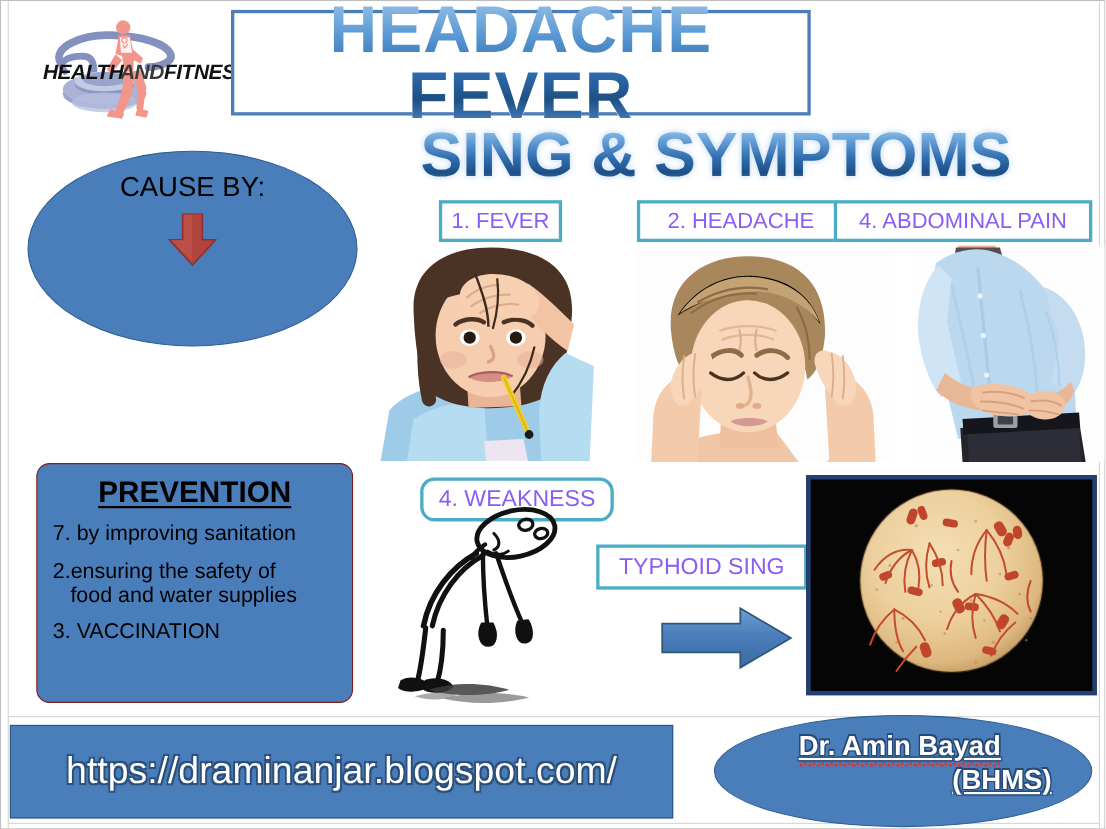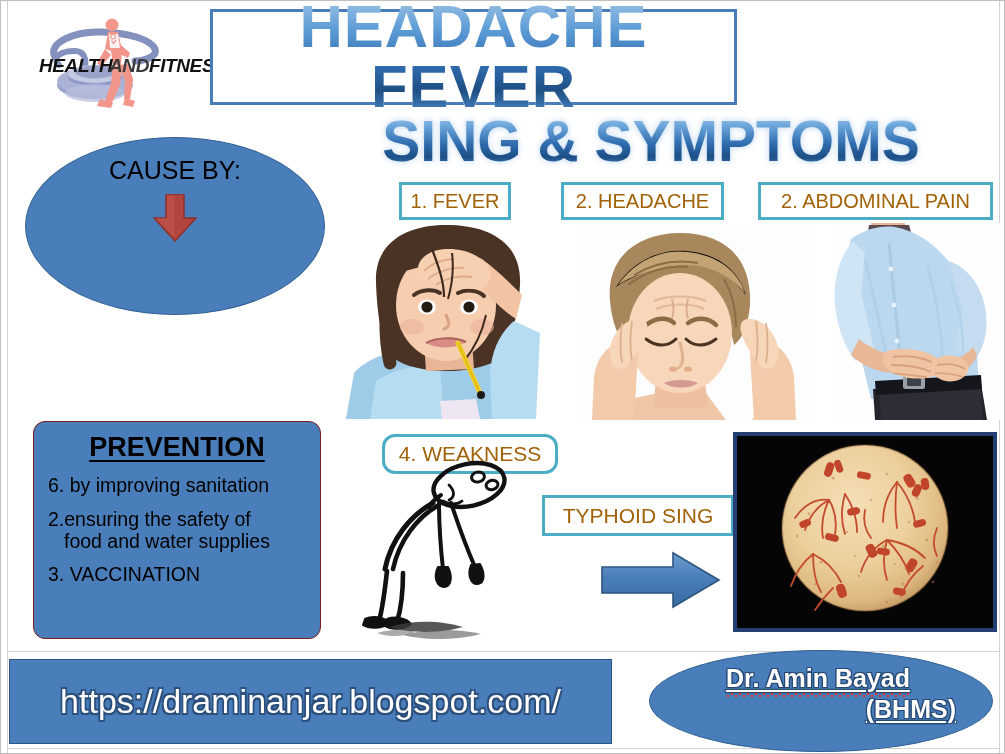--- a/index.html
+++ b/index.html
@@ -131,25 +131,25 @@
   
   .sym-box {
     position: absolute;
     border: 3px solid #4bacc6;
     background: #ffffff;
     box-sizing: border-box;
     display: flex;
     align-items: center;
     justify-content: center;
     font-size: 20px;
-    color: #a16207;
+    color: #8b5cf6;
     white-space: nowrap;
   }
   #sym-box-1 { left: 398px; top: 181px; width: 112px; height: 38px; }
-  #sym-box-2 { left: 560px; top: 181px; width: 163px; height: 38px; }
+  #sym-box-2 { left: 578px; top: 181px; width: 189px; height: 38px; }
   #sym-box-3 { left: 757px; top: 181px; width: 235px; height: 38px; }
   #sym-box-4 { left: 381px; top: 433px; width: 176px; height: 40px; font-size: 21px; border-radius: 13px; }
   #virus-box { left: 541px; top: 494px; width: 192px; height: 41px; font-size: 21px; }
 
   
   .photo {
     position: absolute;
     overflow: hidden;
   }
   .photo svg { display: block; }
@@ -339,21 +339,21 @@
   <div id="cause-ellipse">
     <div id="cause-label">CAUSE BY:</div>
     <svg id="cause-arrow" viewBox="0 0 44 48">
       <path d="M13 0 L31 0 L31 24 L43 24 L22 47 L1 24 L13 24 Z" fill="#b1443c" stroke="#8f2f2a" stroke-width="1.4"></path>
       <path d="M14 1.5 L21.5 1.5 L21.5 44 L2.6 24.2 L14 24.2 Z" fill="#c25a50" opacity="0.55"></path>
     </svg>
   </div>
 
   <div class="sym-box" id="sym-box-1">1. FEVER</div>
   <div class="sym-box" id="sym-box-2">2. HEADACHE</div>
-  <div class="sym-box" id="sym-box-3">2. ABDOMINAL PAIN</div>
+  <div class="sym-box" id="sym-box-3">4. ABDOMINAL PAIN</div>
   <div class="sym-box" id="sym-box-4">4. WEAKNESS</div>
   <div class="sym-box" id="virus-box">TYPHOID SING</div>
 
   <div class="photo" id="photo-fever">
     <svg viewBox="0 0 224 196" width="224" height="196">
       <rect width="224" height="196" fill="#ffffff"></rect>
 
       <path d="M6 196 L14 150 C30 132 60 124 96 126 C140 128 176 140 190 158 L196 196 Z" fill="#9ecbe8"></path>
       <path d="M30 196 L36 158 C54 146 78 141 100 143 L104 196 Z" fill="#b6dcf2"></path>
       <path d="M100 178 L136 176 L140 196 L102 196 Z" fill="#ede6f2"></path>
@@ -491,21 +491,21 @@
 
       <path d="M104 136 C116 130 130 132 136 140 C140 148 134 156 124 158 C112 160 102 154 100 146 C99 141 100 138 104 136Z" fill="#f0c4a2"></path>
       <path d="M106 142 C118 140 128 142 134 146" fill="none" stroke="#d9a07e" stroke-width="1.8"></path>
       <path d="M104 150 C116 150 126 152 132 154" fill="none" stroke="#d9a07e" stroke-width="1.6"></path>
     </svg>
   </div>
 
   <div id="prevention-box">
     <div id="prevention-title">PREVENTION</div>
     <div class="prev-item">
-      <span>6. by improving sanitation</span>
+      <span>7. by improving sanitation</span>
     </div>
     <div class="prev-item">
       <span>2.ensuring the safety of</span>
       <span class="cont">food and water supplies</span>
     </div>
     <div class="prev-item">
       <span>3. VACCINATION</span>
     </div>
   </div>
 

